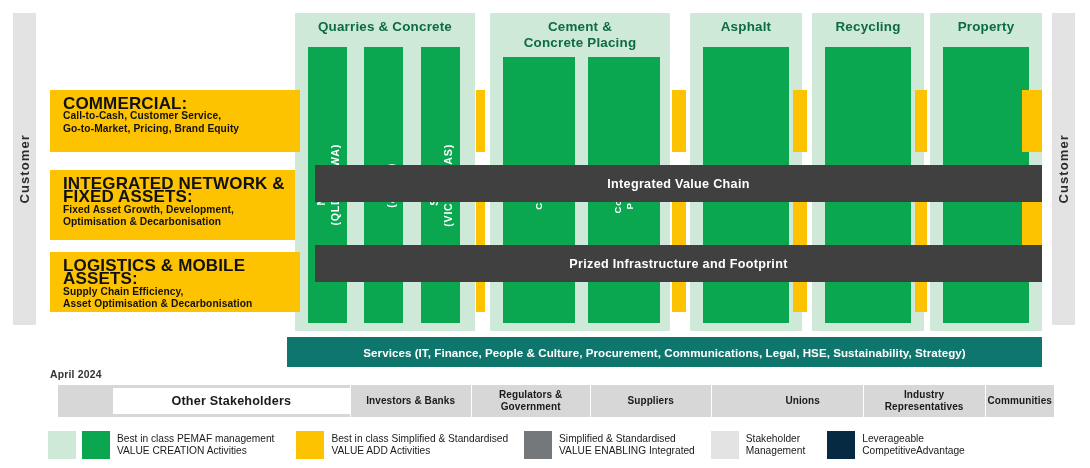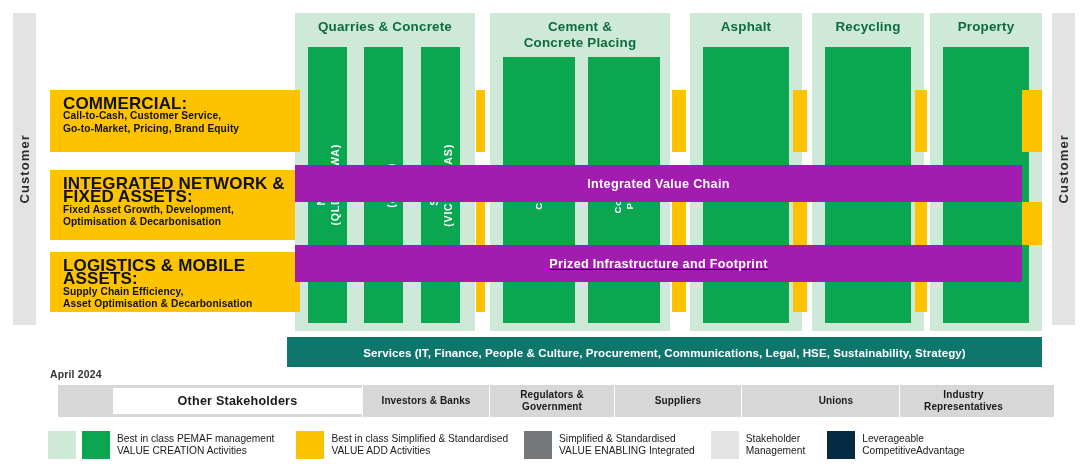--- a/index.html
+++ b/index.html
@@ -35,21 +35,21 @@
       color:#ffffff;font-weight:700;letter-spacing:.8px;
   }
   .gcol-label .vert{writing-mode:vertical-rl;transform:rotate(180deg);
       text-align:center;line-height:14px;font-size:10.6px;}
   .gcol-label .vert.small{font-size:9.6px;letter-spacing:.6px;line-height:12px;}
 
   
   .ystrip{background:#fdc300;}
 
   
-  .navybar{background:#a21caf;display:flex;align-items:center;justify-content:center;}
+  .navybar{background:#404040;display:flex;align-items:center;justify-content:center;margin-left:20px;}
   .navybar span{color:#fff;font-size:12.6px;font-weight:700;letter-spacing:.3px;}
 
   
   .svcbar{background:#0f766e;display:flex;align-items:center;justify-content:center;}
   .svcbar span{color:#fff;font-size:11.6px;font-weight:700;letter-spacing:.05px;}
 
   
   .datelbl{font-size:10.4px;font-weight:700;color:#333;letter-spacing:.2px;}
 
   
@@ -162,21 +162,21 @@
 <div class="abs ystrip" style="left:915px;top:90px;width:12px;height:62px;"></div>
 <div class="abs ystrip" style="left:915px;top:202px;width:12px;height:43px;"></div>
 <div class="abs ystrip" style="left:915px;top:282px;width:12px;height:30px;"></div>
 
 <div class="abs ystrip" style="left:1022px;top:90px;width:20px;height:62px;"></div>
 <div class="abs ystrip" style="left:1022px;top:202px;width:20px;height:43px;"></div>
 
 <div class="abs navybar" style="left:295px;top:165px;width:727px;height:37px;">
   <span>Integrated Value Chain</span>
 </div>
-<div class="abs navybar" style="left:295px;top:245px;width:727px;height:37px;text-decoration:underline;">
+<div class="abs navybar" style="left:295px;top:245px;width:727px;height:37px;">
   <span>Prized Infrastructure and Footprint</span>
 </div>
 
 <div class="abs svcbar" style="left:287px;top:337px;width:755px;height:30px;">
   <span>Services (IT, Finance, People &amp; Culture, Procurement, Communications, Legal, HSE, Sustainability, Strategy)</span>
 </div>
 
 <div class="abs datelbl" style="left:50px;top:369px;">April 2024</div>
 
 <div class="abs stk-row" style="left:58px;top:385px;width:996px;height:32px;">
@@ -189,20 +189,23 @@
   </div>
   <div class="stk-cell" style="width:122px;">
     <div><span>Suppliers</span></div>
   </div>
   <div class="stk-cell" style="width:122px;padding-left:33px;">
     <div><span>Unions</span></div>
   </div>
   <div class="stk-cell" style="width:123px;">
     <div><span>Industry</span><br><span>Representatives</span></div>
   </div>
+  <div class="stk-cell" style="flex:1;">
+    <div><span>Communities</span></div>
+  </div>
 </div>
 
 <div class="abs legend" style="left:48px;top:428px;width:1030px;height:34px;">
 
   <div class="lg-item">
     <div class="sw" style="background:#cfe9d9;"></div>
     <div class="sw" style="background:#0aa650;margin-left:6px;"></div>
     <div class="lg-txt">
       <div>Best in class PEMAF management</div>
       <div>VALUE CREATION Activities</div>

